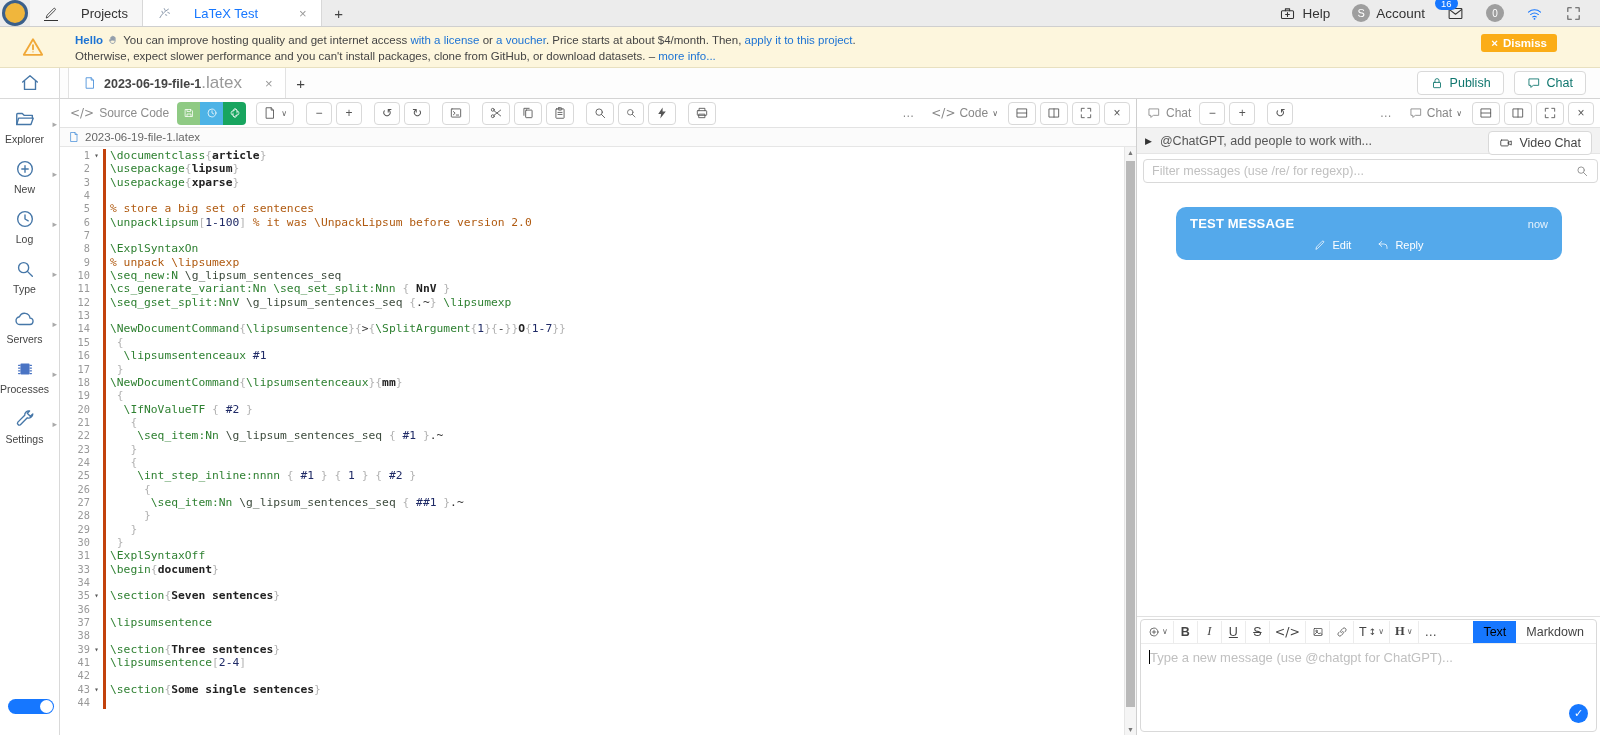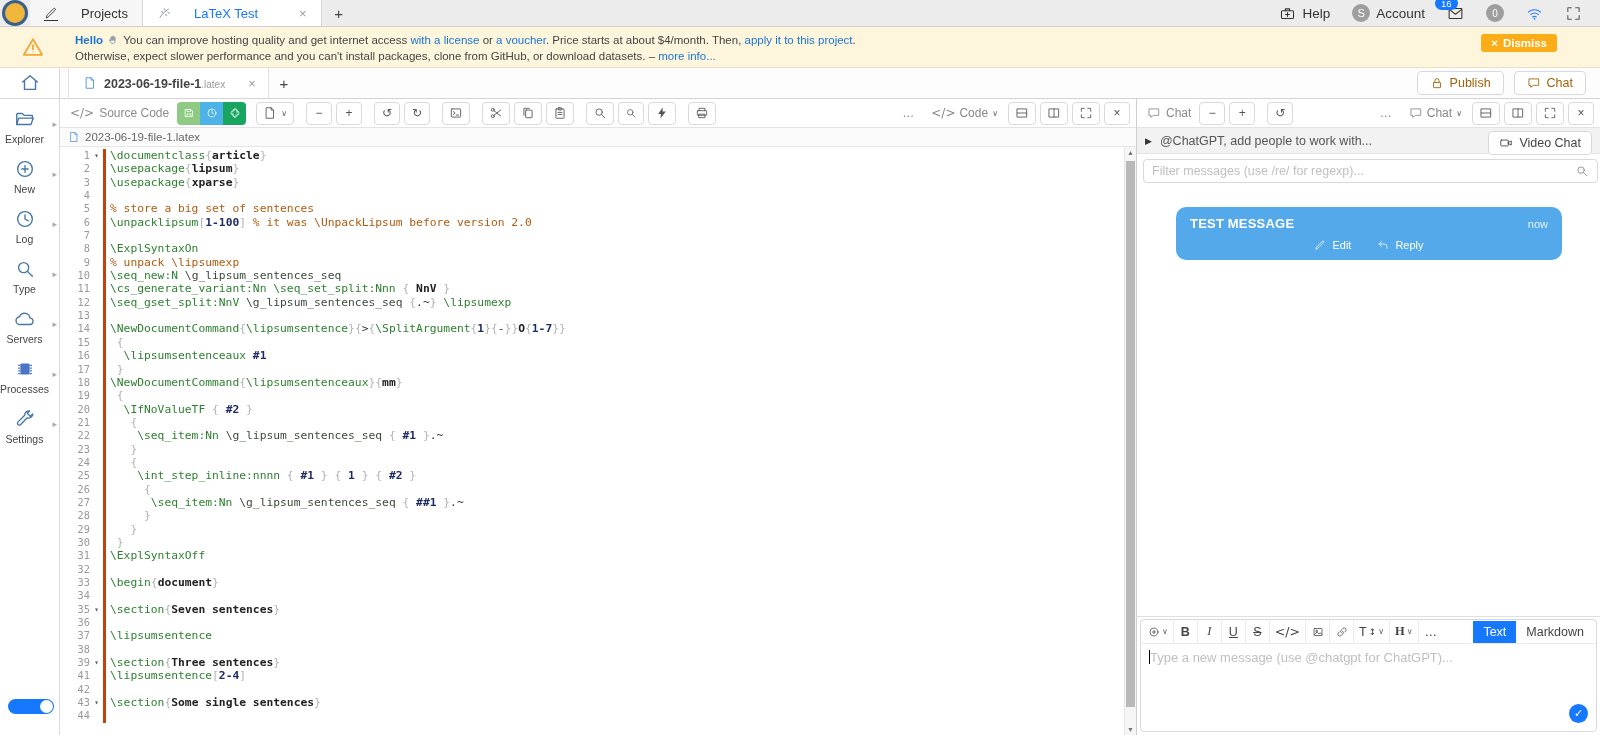--- a/index.html
+++ b/index.html
@@ -48,25 +48,25 @@
   .home-btn { height:31px; border-bottom:1px solid #d9d9d9; display:flex; align-items:center; justify-content:center; color:#4677a8; }
   .sb-item { position:relative; padding:9px 10px 4px 0; display:flex; flex-direction:column; align-items:center; gap:3px; color:#4677a8; width:100%; }
   .sb-label { font-size:10.5px; color:#444; }
   .sb-caret { position:absolute; right:2px; top:50%; transform:translateY(-50%); color:#aaa; font-size:9px; }
 
   
   .content { flex:1; display:flex; flex-direction:column; min-width:0; }
   .filebar { height:31px; background:#fdfdfd; border-bottom:1px solid #d4d4d4; display:flex; align-items:center; }
   .ftab { height:100%; display:flex; align-items:center; gap:7px; background:#fff; border-right:1px solid #e2e2e2; padding:0 12px 0 14px; margin-left:8px; border-left:1px solid #e2e2e2; }
   .ftab .fname { font-weight:bold; color:#444; font-size:12.5px; }
-  .ftab .fext { color:#999; font-size:10px; }
+  .ftab .fext { color:#999; font-size:17px; }
   .ftab .tclose { color:#999; margin-left:16px; }
   .fplus { width:30px; text-align:center; color:#444; font-size:15px; }
   .filebar-right { margin-left:auto; display:flex; gap:10px; padding-right:14px; }
-  .fb-btn { display:flex; align-items:center; gap:6px; background:#fff; border:1px solid #d9d9d9; border-radius:4px; height:24px; padding:0 12px; font-size:12.5px; color:#a16207; }
+  .fb-btn { display:flex; align-items:center; gap:6px; background:#fff; border:1px solid #d9d9d9; border-radius:4px; height:24px; padding:0 12px; font-size:12.5px; color:#0f766e; }
 
   .frames { flex:1; display:flex; min-height:0; }
 
   
   .fr-toolbar { height:29px; display:flex; align-items:center; gap:4px; padding:0 6px; background:#fff; border-bottom:1px solid #e3e3e3; flex-shrink:0; }
   .tb-label { display:flex; align-items:center; gap:5px; color:#8c8c8c; font-size:12px; padding:0 4px; white-space:nowrap; }
   .tbtn { height:23px; min-width:26px; background:#fff; border:1px solid #d9d9d9; border-radius:4px; color:#555; display:flex; align-items:center; justify-content:center; gap:4px; font-size:12px; padding:0 6px; }
   .tbtn.noborder { border:none; color:#888; }
   .cgroup { display:flex; border-radius:4px; overflow:hidden; }
   .cbtn { width:23px; height:23px; display:flex; align-items:center; justify-content:center; color:#fff; }
@@ -83,21 +83,21 @@
   .codearea { flex:1; position:relative; overflow:hidden; background:#fff; }
   .code-lines { position:absolute; top:2px; left:0; right:12px; font-family:"DejaVu Sans Mono", monospace; font-size:11.3px; line-height:13.35px; }
   .cl { display:flex; white-space:pre; }
   .ln { width:30px; text-align:right; color:#999; font-size:10.3px; flex-shrink:0; }
   .fold { width:13px; text-align:center; color:#555; font-size:7.5px; flex-shrink:0; }
   .ct { border-left:3px solid #c2410c; padding-left:4px; }
   .sc { color:#2f8132; }
   .sv { color:#3c4a3c; }
   .sb2 { color:#b3b3b3; }
   .sa { color:#222; font-weight:bold; }
-  .sn { color:#1f2a66; font-weight:bold; }
+  .sn { color:#1f2a66; font-weight:normal; }
   .sm { color:#b05a10; }
   .sp { color:#333; }
   .vscroll { position:absolute; top:0; right:0; width:12px; bottom:0; background:#f5f5f5; border-left:1px solid #e6e6e6; }
   .vthumb { position:absolute; top:14px; bottom:28px; left:1px; right:1px; background:#b9b9b9; }
   .varrow { position:absolute; left:0; right:0; text-align:center; font-size:7px; color:#777; }
 
   
   .chat-frame { width:464px; border-left:1px solid #cfcfcf; display:flex; flex-direction:column; min-width:0; }
   .collab-row { height:26px; background:#f2f2f2; border-bottom:1px solid #e5e5e5; display:flex; align-items:center; padding:0 8px; gap:8px; color:#555; font-size:12.5px; flex-shrink:0; }
   .collab-play { font-size:9px; color:#333; }
@@ -118,21 +118,21 @@
   
   .composer { height:119px; border-top:1px solid #e0e0e0; padding:2px 3px 3px 3px; flex-shrink:0; }
   .composer-box { height:100%; border:1px solid #d9d9d9; border-radius:4px; display:flex; flex-direction:column; position:relative; }
   .comp-toolbar { height:24px; display:flex; align-items:center; border-bottom:1px solid #ececec; padding:0 2px; color:#444; }
   .cpbtn { height:22px; min-width:24px; display:flex; align-items:center; justify-content:center; gap:2px; font-size:12.5px; color:#444; padding:0 5px; border-right:1px solid #ececec; }
   .cpbtn b { font-size:12.5px; }
   .cpbtn i { font-family:"Liberation Serif", serif; }
   .cpbtn .u { text-decoration:underline; }
   .cpbtn .s { text-decoration:line-through; }
   .cpbtn.mode { border:none; padding:0 10px; }
-  .cpbtn.mode.on { background:#1677ff; color:#ffffff; border-radius:0; }
+  .cpbtn.mode.on { background:#1677ff; color:#000000; border-radius:0; }
   .chev { font-size:8px; color:#666; }
   .comp-body { flex:1; position:relative; padding:6px 8px; font-size:13px; }
   .caret-bar { display:inline-block; width:1px; height:14px; background:#000; vertical-align:-2px; }
   .ph { color:#c0c0c0; }
   .sent-check { position:absolute; right:8px; bottom:8px; width:19px; height:19px; border-radius:50%; background:#1677ff; color:#fff; font-size:11px; display:flex; align-items:center; justify-content:center; }
 
   
   .toggle { position:absolute; left:8px; bottom:21px; width:46px; height:15px; border-radius:8px; background:#1677ff; }
   .toggle .knob { position:absolute; right:1px; top:1px; width:13px; height:13px; border-radius:50%; background:#fff; }
 </style>
@@ -525,21 +525,20 @@
                 <div class="cl"><span class="ln">22</span><span class="fold"> </span><span class="ct"><span class="sc">    \seq_item:Nn</span><span class="sp"> </span><span class="sv">\g_lipsum_sentences_seq</span><span class="sb2"> { </span><span class="sn">#1</span><span class="sb2"> }</span><span class="sp">.~</span></span></div>
                 <div class="cl"><span class="ln">23</span><span class="fold"> </span><span class="ct"><span class="sb2">   }</span></span></div>
                 <div class="cl"><span class="ln">24</span><span class="fold"> </span><span class="ct"><span class="sb2">   {</span></span></div>
                 <div class="cl"><span class="ln">25</span><span class="fold"> </span><span class="ct"><span class="sc">    \int_step_inline:nnnn</span><span class="sb2"> { </span><span class="sn">#1</span><span class="sb2"> } { </span><span class="sn">1</span><span class="sb2"> } { </span><span class="sn">#2</span><span class="sb2"> }</span></span></div>
                 <div class="cl"><span class="ln">26</span><span class="fold"> </span><span class="ct"><span class="sb2">     {</span></span></div>
                 <div class="cl"><span class="ln">27</span><span class="fold"> </span><span class="ct"><span class="sc">      \seq_item:Nn</span><span class="sp"> </span><span class="sv">\g_lipsum_sentences_seq</span><span class="sb2"> { </span><span class="sn">##1</span><span class="sb2"> }</span><span class="sp">.~</span></span></div>
                 <div class="cl"><span class="ln">28</span><span class="fold"> </span><span class="ct"><span class="sb2">     }</span></span></div>
                 <div class="cl"><span class="ln">29</span><span class="fold"> </span><span class="ct"><span class="sb2">   }</span></span></div>
                 <div class="cl"><span class="ln">30</span><span class="fold"> </span><span class="ct"><span class="sb2"> }</span></span></div>
                 <div class="cl"><span class="ln">31</span><span class="fold"> </span><span class="ct"><span class="sc">\ExplSyntaxOff</span></span></div>
-                <div class="cl"><span class="ln">32</span><span class="fold"> </span><span class="ct">&nbsp;</span></div>
                 <div class="cl"><span class="ln">33</span><span class="fold"> </span><span class="ct"><span class="sc">\begin</span><span class="sb2">{</span><span class="sa">document</span><span class="sb2">}</span></span></div>
                 <div class="cl"><span class="ln">34</span><span class="fold"> </span><span class="ct">&nbsp;</span></div>
                 <div class="cl"><span class="ln">35</span><span class="fold">▾</span><span class="ct"><span class="sc">\section</span><span class="sb2">{</span><span class="sa">Seven sentences</span><span class="sb2">}</span></span></div>
                 <div class="cl"><span class="ln">36</span><span class="fold"> </span><span class="ct">&nbsp;</span></div>
                 <div class="cl"><span class="ln">37</span><span class="fold"> </span><span class="ct"><span class="sc">\lipsumsentence</span></span></div>
                 <div class="cl"><span class="ln">38</span><span class="fold"> </span><span class="ct">&nbsp;</span></div>
                 <div class="cl"><span class="ln">39</span><span class="fold">▾</span><span class="ct"><span class="sc">\section</span><span class="sb2">{</span><span class="sa">Three sentences</span><span class="sb2">}</span></span></div>
                 <div class="cl"><span class="ln">41</span><span class="fold"> </span><span class="ct"><span class="sc">\lipsumsentence</span><span class="sb2">[</span><span class="sn">2-4</span><span class="sb2">]</span></span></div>
                 <div class="cl"><span class="ln">42</span><span class="fold"> </span><span class="ct">&nbsp;</span></div>
                 <div class="cl"><span class="ln">43</span><span class="fold">▾</span><span class="ct"><span class="sc">\section</span><span class="sb2">{</span><span class="sa">Some single sentences</span><span class="sb2">}</span></span></div>

